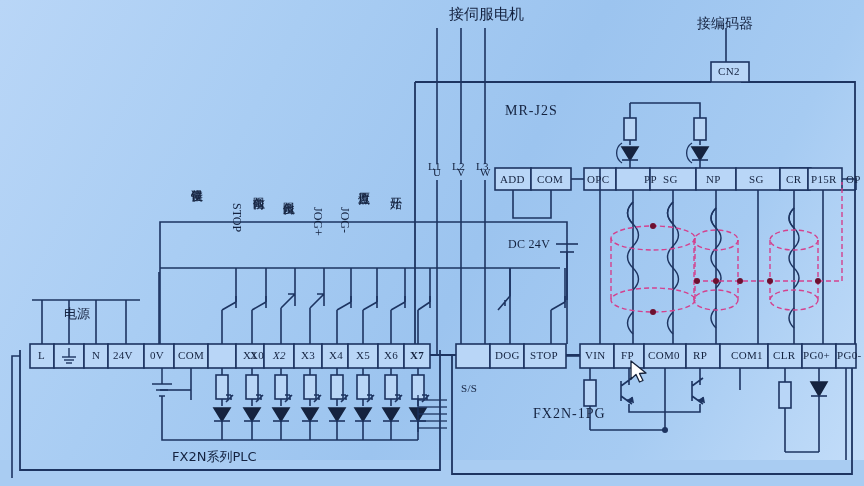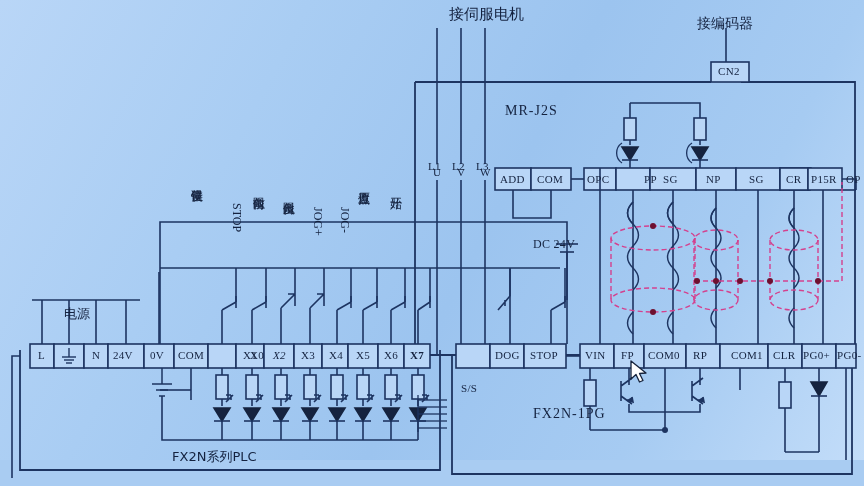--- a/index.html
+++ b/index.html
@@ -403,21 +403,21 @@
     <circle cx="653" cy="312" r="3"></circle>
   </g>
 </svg>
 
 <div class="lbl cn-txt" style="left:449px;top:5px;font-size:15px;">接伺服电机</div>
 <div class="lbl cn-txt" style="left:697px;top:15px;font-size:14px;">接编码器</div>
 <div class="lbl term-txt" style="left:718px;top:65px;">CN2</div>
 <div class="lbl boxlbl" style="left:505px;top:103px;">MR-J2S</div>
 <div class="lbl boxlbl" style="left:533px;top:406px;">FX2N-1PG</div>
 <div class="lbl cn-txt" style="left:172px;top:448px;font-size:13px;">FX2N系列PLC</div>
-<div class="lbl term-txt" style="left:508px;top:237px;font-size:12px;margin-left:25px;">DC 24V</div>
+<div class="lbl term-txt" style="left:508px;top:237px;font-size:12px;">DC 24V</div>
 <div class="lbl cn-txt" style="left:64px;top:305px;">电源</div>
 
 <div class="lbl term-txt" style="left:433px;top:166px;">U</div>
 <div class="lbl term-txt" style="left:457px;top:166px;">V</div>
 <div class="lbl term-txt" style="left:480px;top:166px;">W</div>
 
 <div class="lbl term-txt" style="left:428px;top:160px;">L1</div>
 <div class="lbl term-txt" style="left:452px;top:160px;">L2</div>
 <div class="lbl term-txt" style="left:476px;top:160px;">L3</div>
 

